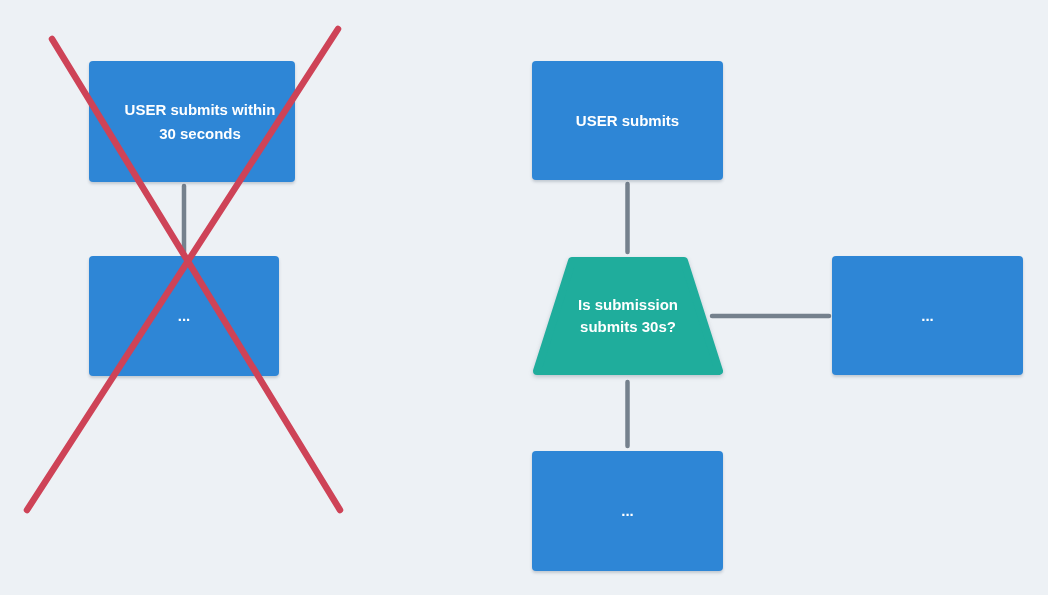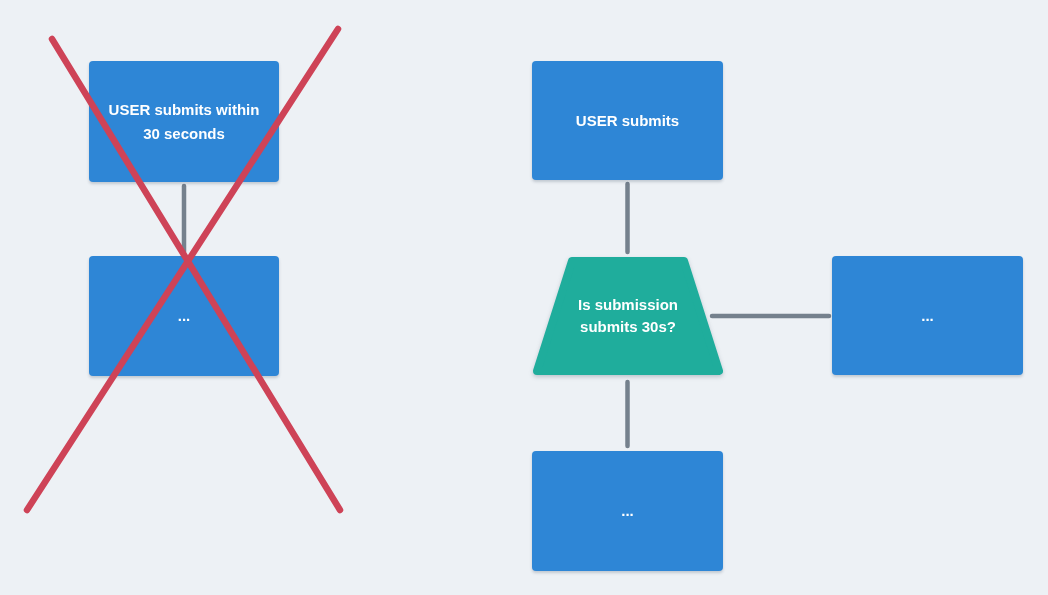--- a/index.html
+++ b/index.html
@@ -33,21 +33,21 @@
     text-align: center;
     display: flex;
     align-items: center;
     justify-content: center;
     box-shadow: 0 2px 3px rgba(40, 60, 80, 0.22);
   }
   .node .node-label {
     display: block;
     max-width: 164px;
   }
-  .node-l1 { left: 89px;  top: 61px;  width: 190px; height: 121px; }
+  .node-l1 { left: 89px;  top: 61px;  width: 190px; height: 121px; padding-left: 16px; }
   .node-l2 { left: 89px;  top: 256px; width: 190px; height: 120px; }
   .node-r1 { left: 532px; top: 61px;  width: 191px; height: 119px; }
   .node-r2 { left: 832px; top: 256px; width: 191px; height: 119px; }
   .node-r3 { left: 532px; top: 451px; width: 191px; height: 120px; }
   .decision {
     position: absolute;
     left: 533px;
     top: 257px;
     width: 190px;
     height: 118px;

